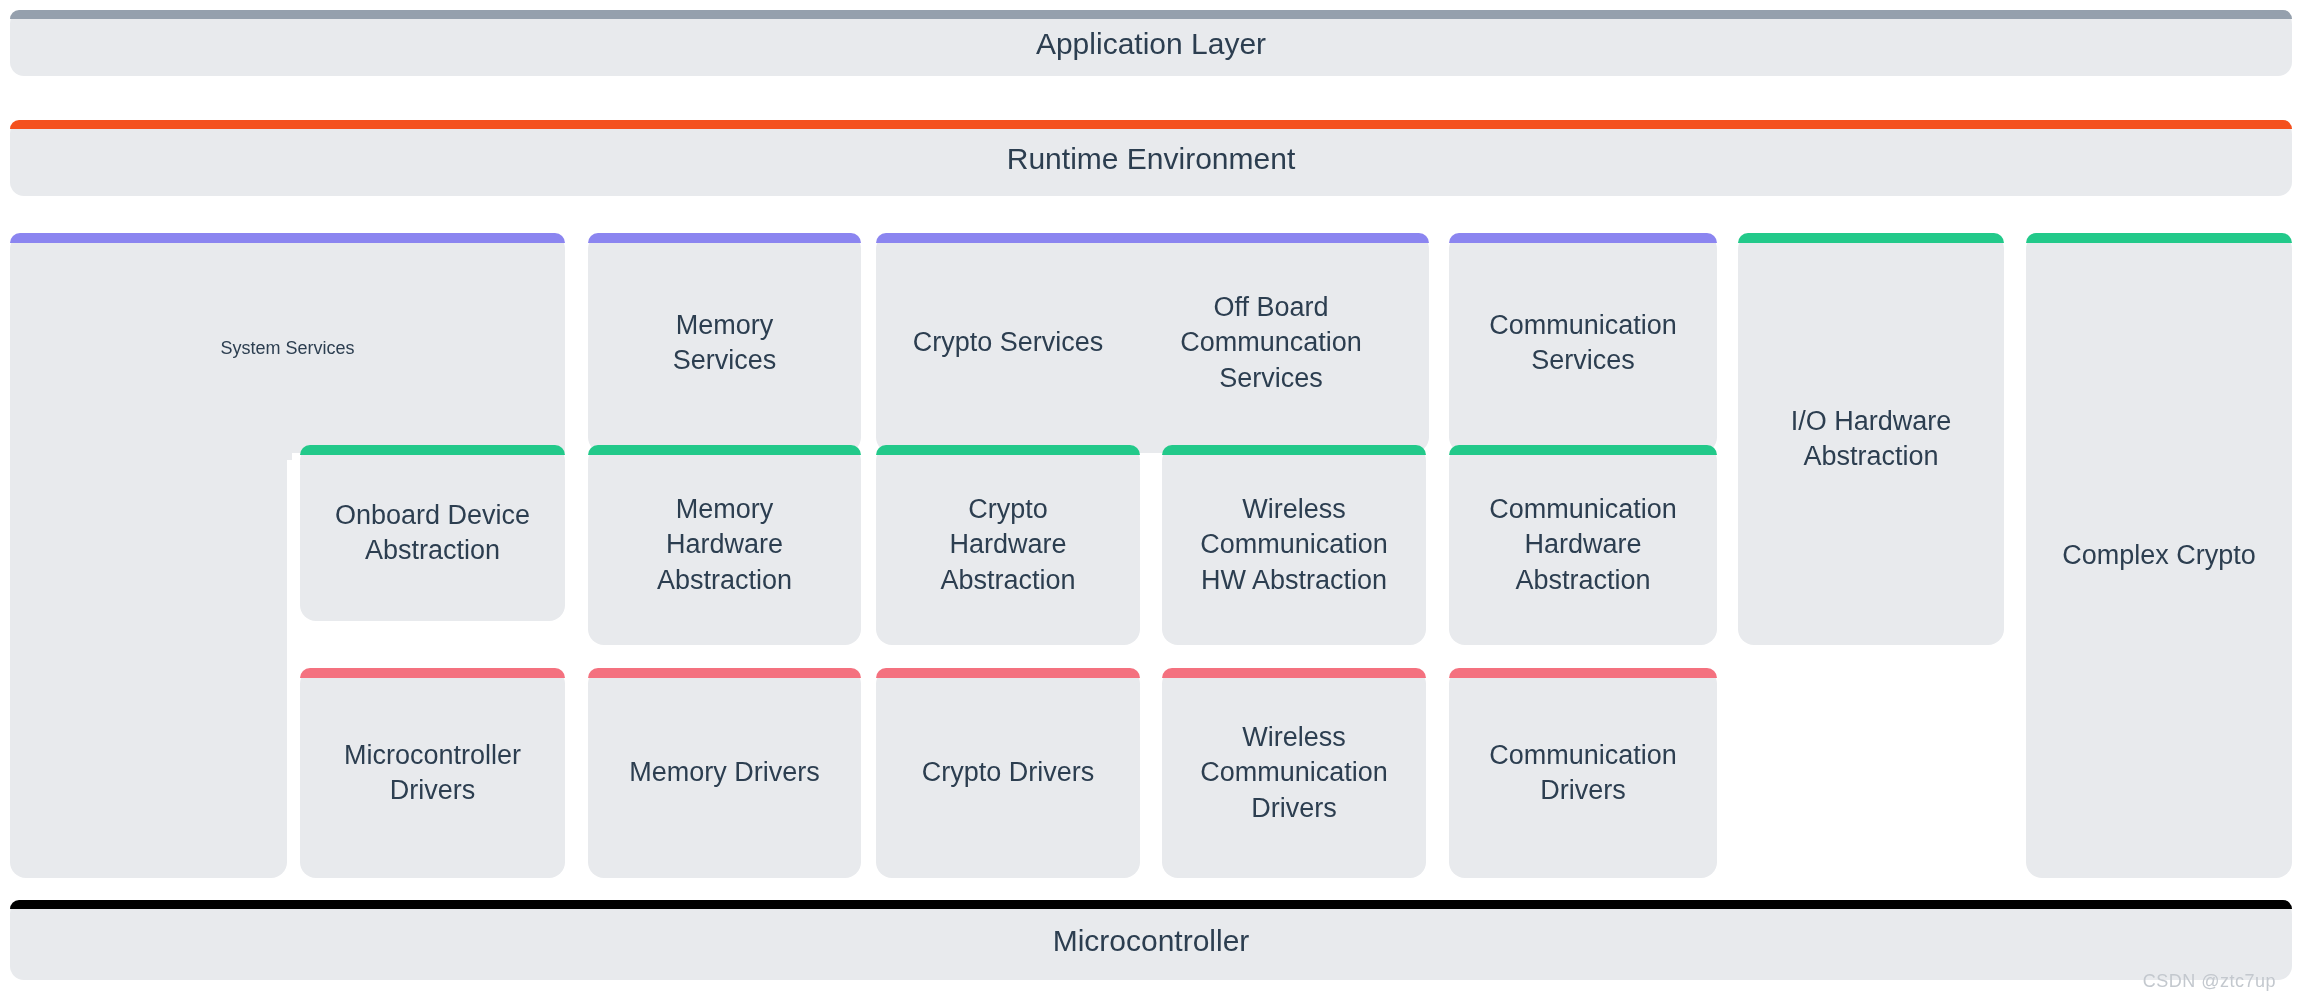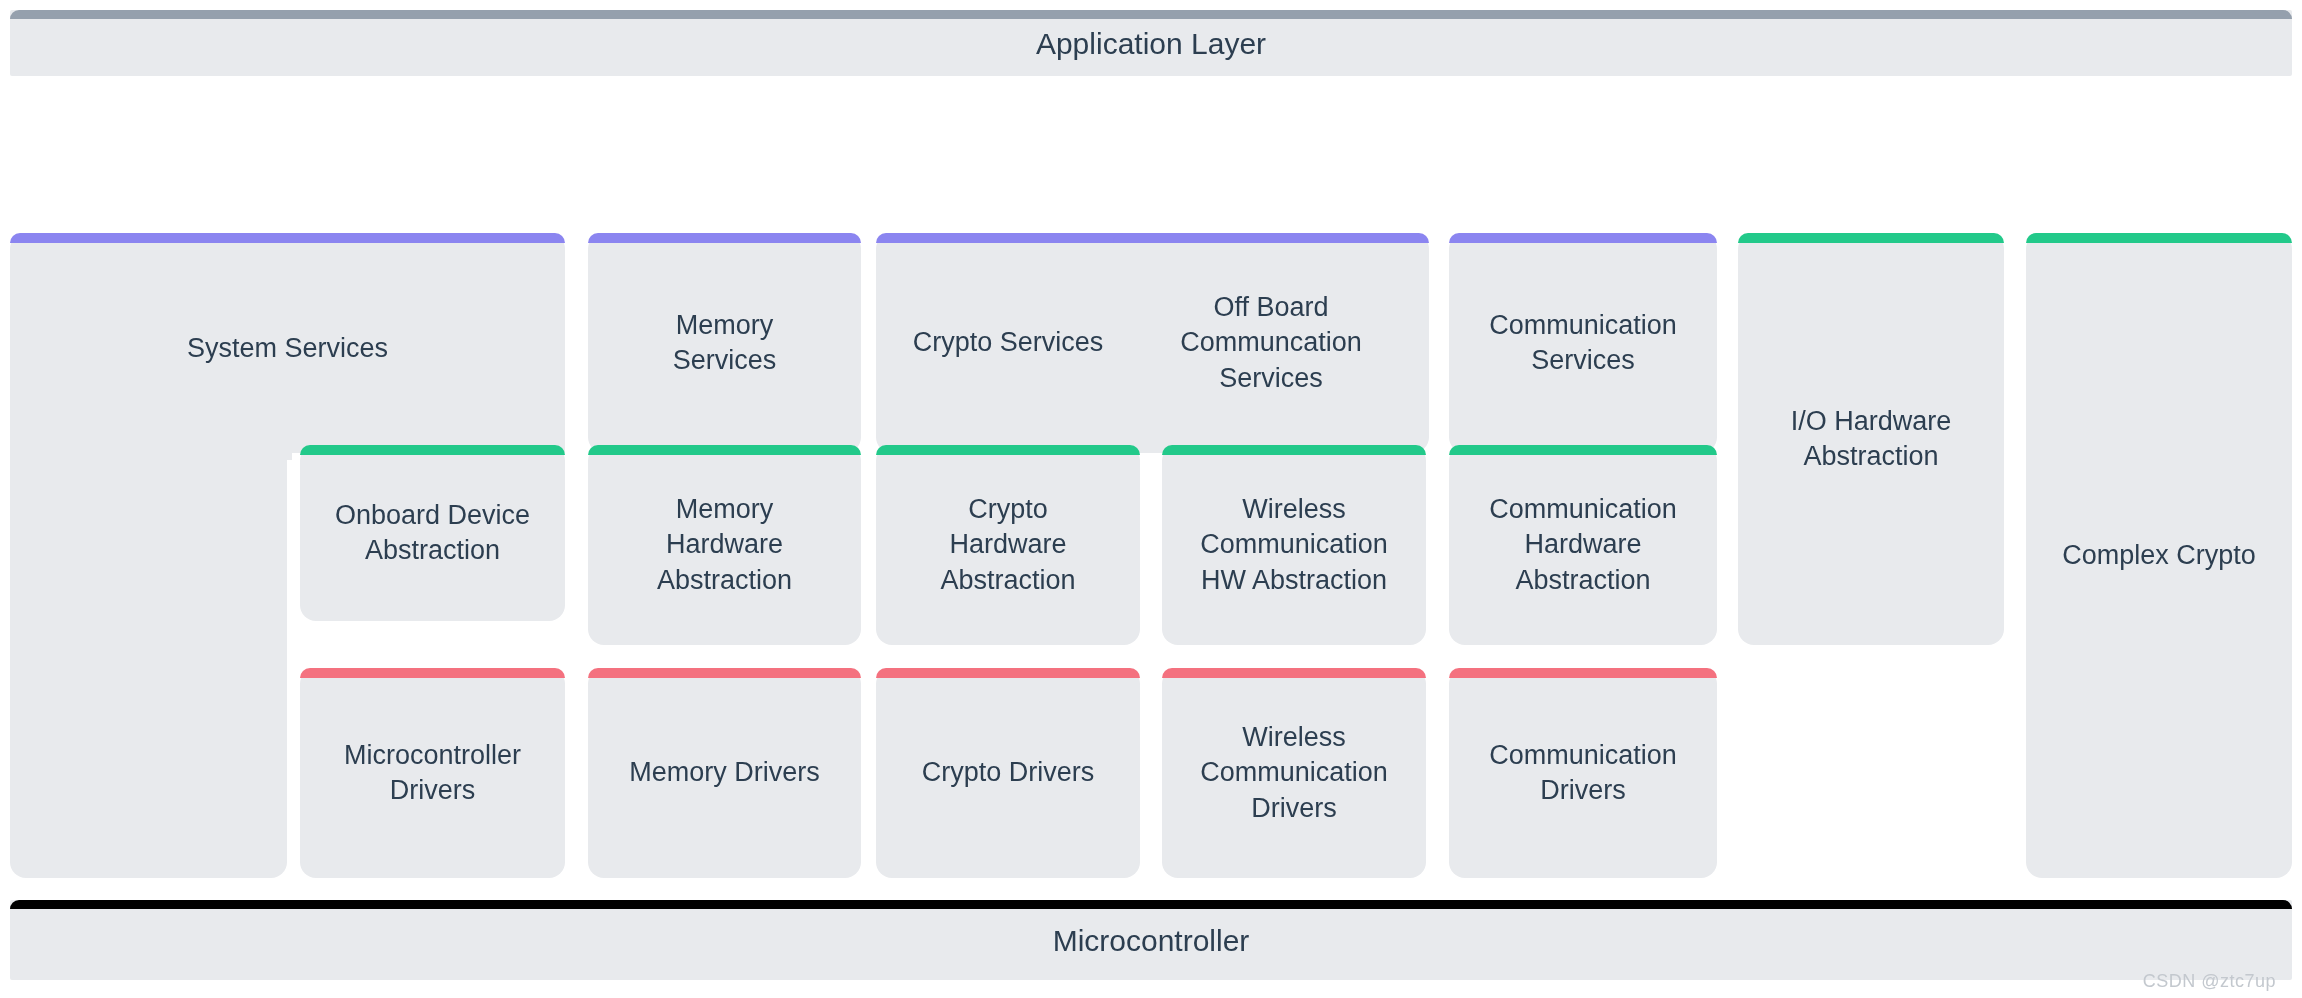--- a/index.html
+++ b/index.html
@@ -15,21 +15,21 @@
     width: 2302px;
     height: 998px;
     background: #ffffff;
     overflow: hidden;
   }
 
   
   .card {
     position: absolute;
     background: #e8eaed;
-    border-radius: 2px;
+    border-radius: 14px;
     box-sizing: border-box;
     display: flex;
     align-items: center;
     justify-content: center;
     text-align: center;
     color: #2c3e50;
     line-height: 1.30;
     padding: 6px 10px;
   }
   .card .lbl {
@@ -61,21 +61,21 @@
   }
   .gcard.acc::before {
     height: 10px;
     border-radius: 16px 16px 0 0;
   }
 
   
   #sys-services-shape {
     position: absolute;
     color: #2c3e50;
-    font-size: 27px;
+    font-size: 18px;
   }
   #sys-services-shape .sys-fill {
     position: absolute;
     background: #e8eaed;
   }
   #sys-services-shape .sys-accent {
     position: absolute;
     background: var(--acc);
     height: 10px;
     border-radius: 16px 16px 0 0;
@@ -102,20 +102,23 @@
 </style>
 </head>
 <body>
 
 <div id="stage">
 
   <div class="card bar acc" style="--acc:#95a0ad; left:10px; top:10px; width:2282px; height:66px;">
     <span class="lbl">Application Layer</span>
   </div>
 
+  <div class="card bar acc" style="--acc:#f4511e; left:10px; top:120px; width:2282px; height:76px;">
+    <span class="lbl">Runtime Environment</span>
+  </div>
 
   <div id="sys-services-shape" style="--acc:#8b85f0; left:10px; top:233px; width:555px; height:645px;">
 
     <div class="sys-fill" style="left:0; top:0; width:555px; height:220px; border-radius:16px 16px 0 0;"></div>
 
     <div class="sys-fill" style="left:0; top:200px; width:277px; height:445px; border-radius:0 0 16px 16px;"></div>
 
     <div class="sys-fill" style="left:262px; top:205px; width:20px; height:22px; background:#e8eaed;"></div>
 
     <div class="sys-accent" style="left:0; top:0; width:555px;"></div>

